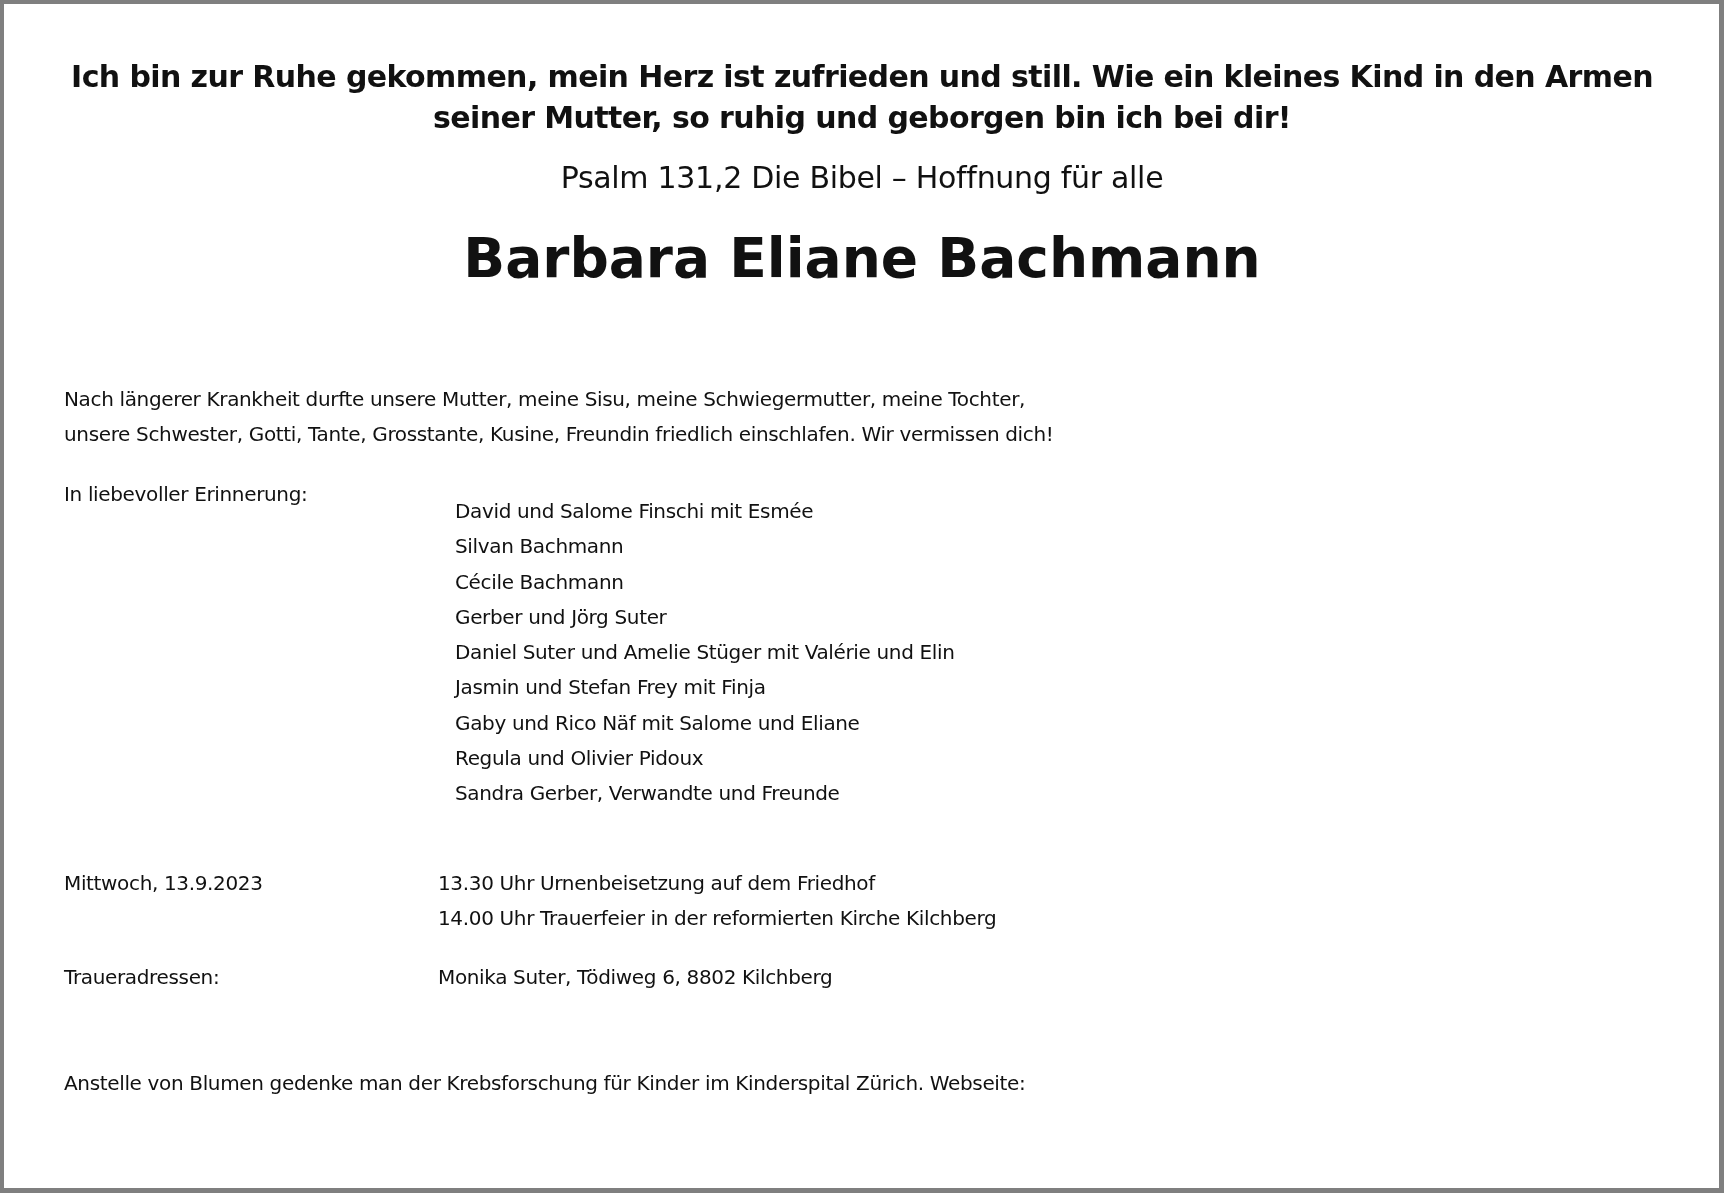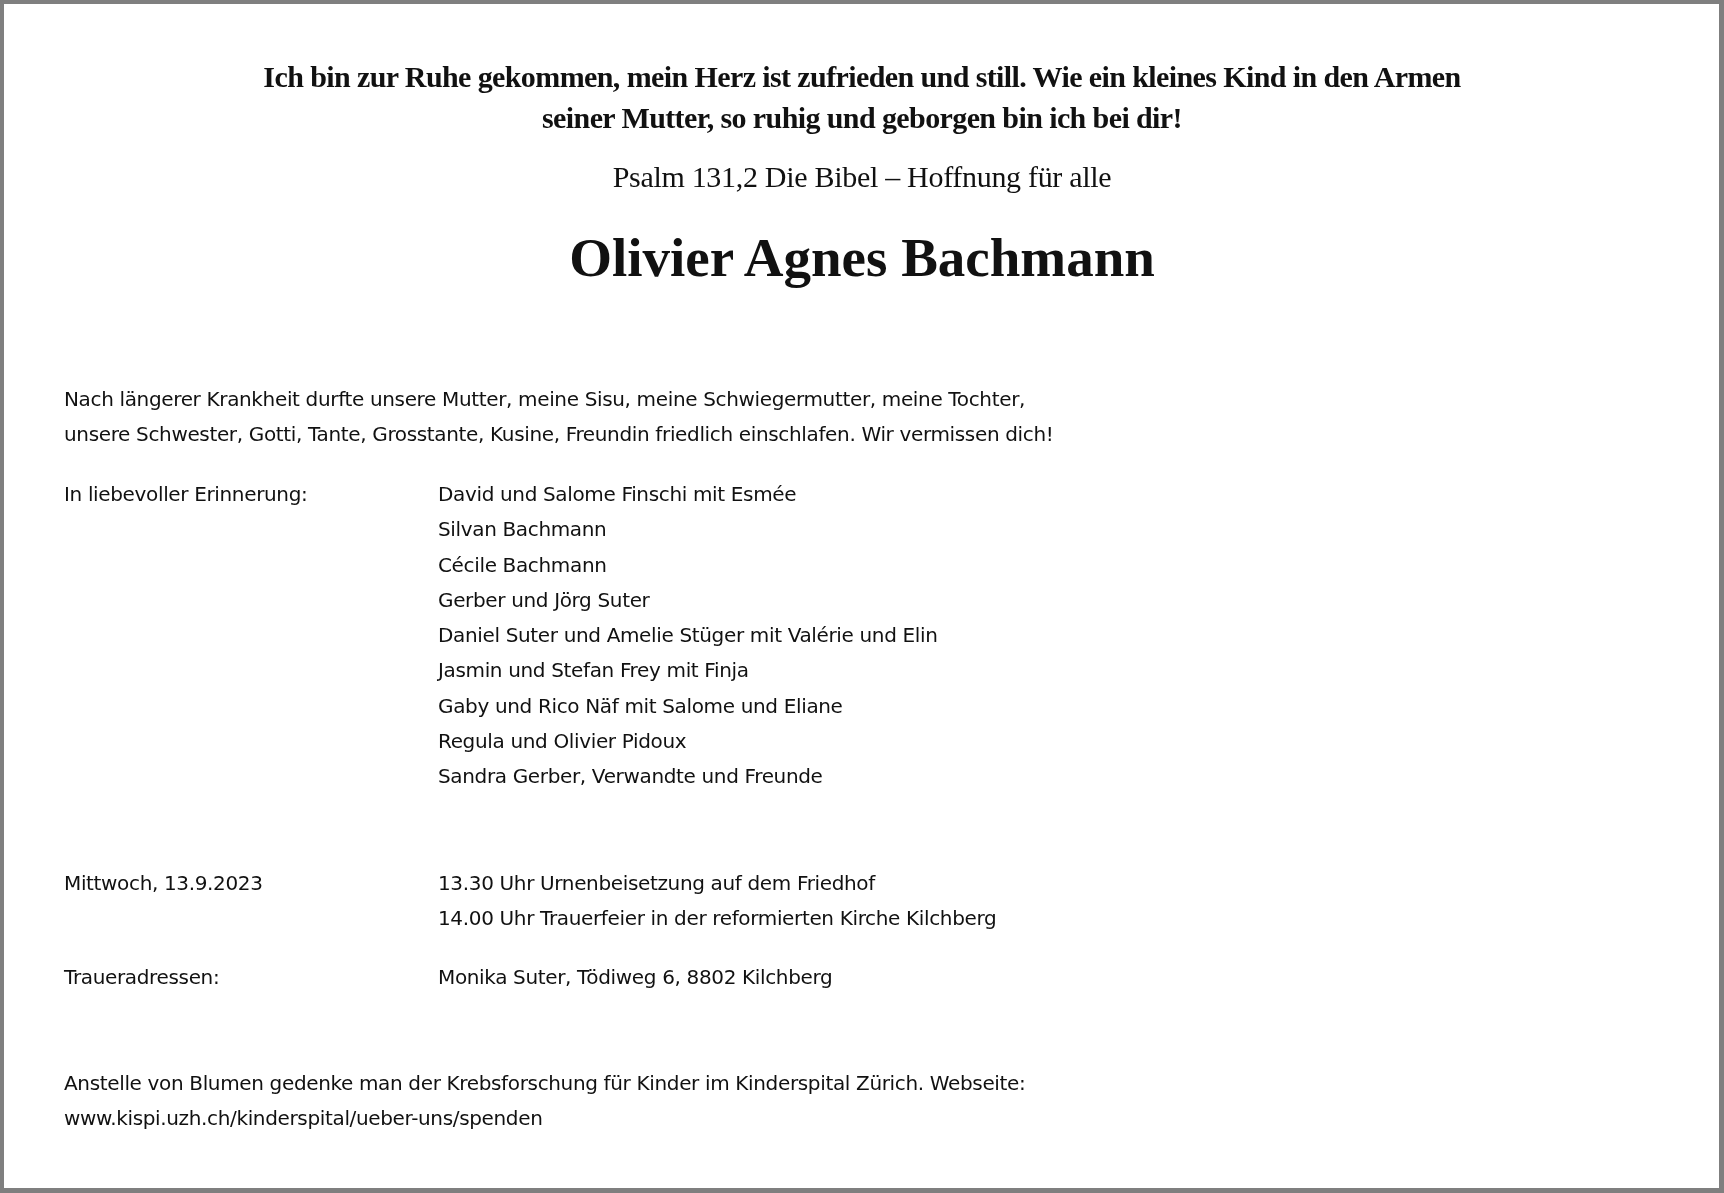--- a/index.html
+++ b/index.html
@@ -7,46 +7,46 @@
     .frame {
       position: absolute; left: 0; top: 0; width: 1724px; height: 1193px;
       box-sizing: border-box;
       border-top: 4px solid #7f7f7f;
       border-left: 4px solid #7f7f7f;
       border-right: 5px solid #7f7f7f;
       border-bottom: 5px solid #7f7f7f;
       background: #ffffff;
     }
     .doc { position: absolute; left: 0; top: 0; width: 1724px; height: 1193px; color: #111; font-family: "DejaVu Sans", sans-serif; }
-    .center { position: absolute; left: 0; width: 1724px; text-align: center; white-space: nowrap; font-family: Liberation Serif, serif; }
+    .center { position: absolute; left: 0; width: 1724px; text-align: center; white-space: nowrap; }
     .quote { font-weight: bold; font-size: 30px; letter-spacing: -0.6px; line-height: 41px; top: 56px; }
     .psalm { top: 160px; font-size: 30px; letter-spacing: -0.3px; font-weight: normal; }
     .name { top: 226px; font-size: 55px; font-weight: bold; letter-spacing: 0px; }
     .dates { top: 314px; font-size: 25px; letter-spacing: -0.3px; }
     .txt { position: absolute; font-size: 20px; letter-spacing: -0.35px; white-space: nowrap; line-height: 35.3px; }
     .para { left: 64px; top: 382px; }
     .label { left: 64px; }
     .col { left: 438px; }
-    .lst { margin: 0; padding: 0; list-style: none; }
+    .lst { margin: 17px; padding: 0; list-style: none; }
   </style>
 </head>
 <body>
 
 <div class="frame"></div>
 
 <div class="doc">
 
   <div class="center quote">
     <div>Ich bin zur Ruhe gekommen, mein Herz ist zufrieden und still. Wie ein kleines Kind in den Armen</div>
     <div>seiner Mutter, so ruhig und geborgen bin ich bei dir!</div>
   </div>
 
   <div class="center psalm">Psalm 131,2 Die Bibel – Hoffnung für alle</div>
 
-  <div class="center name">Olivier Agnes Bachmann</div>
+  <div class="center name">Barbara Eliane Bachmann</div>
 
 
   <div class="txt para">
     <div>Nach längerer Krankheit durfte unsere Mutter, meine Sisu, meine Schwiegermutter, meine Tochter,</div>
     <div>unsere Schwester, Gotti, Tante, Grosstante, Kusine, Freundin friedlich einschlafen. Wir vermissen dich!</div>
   </div>
 
   <div class="txt label" style="top:477px;">In liebevoller Erinnerung:</div>
   <ul class="txt col lst" style="top:477px;">
     <li>David und Salome Finschi mit Esmée</li>
@@ -66,16 +66,15 @@
     <div>14.00 Uhr Trauerfeier in der reformierten Kirche Kilchberg</div>
   </div>
 
   <div class="txt label" style="top:960px;">Traueradressen:</div>
   <div class="txt col" style="top:960px;">
     <div>Monika Suter, Tödiweg 6, 8802 Kilchberg</div>
   </div>
 
   <div class="txt label" style="top:1066px;">
     <div>Anstelle von Blumen gedenke man der Krebsforschung für Kinder im Kinderspital Zürich. Webseite:</div>
-    <div>www.kispi.uzh.ch/kinderspital/ueber-uns/spenden</div>
   </div>
 
 </div>
 
 </body></html>

